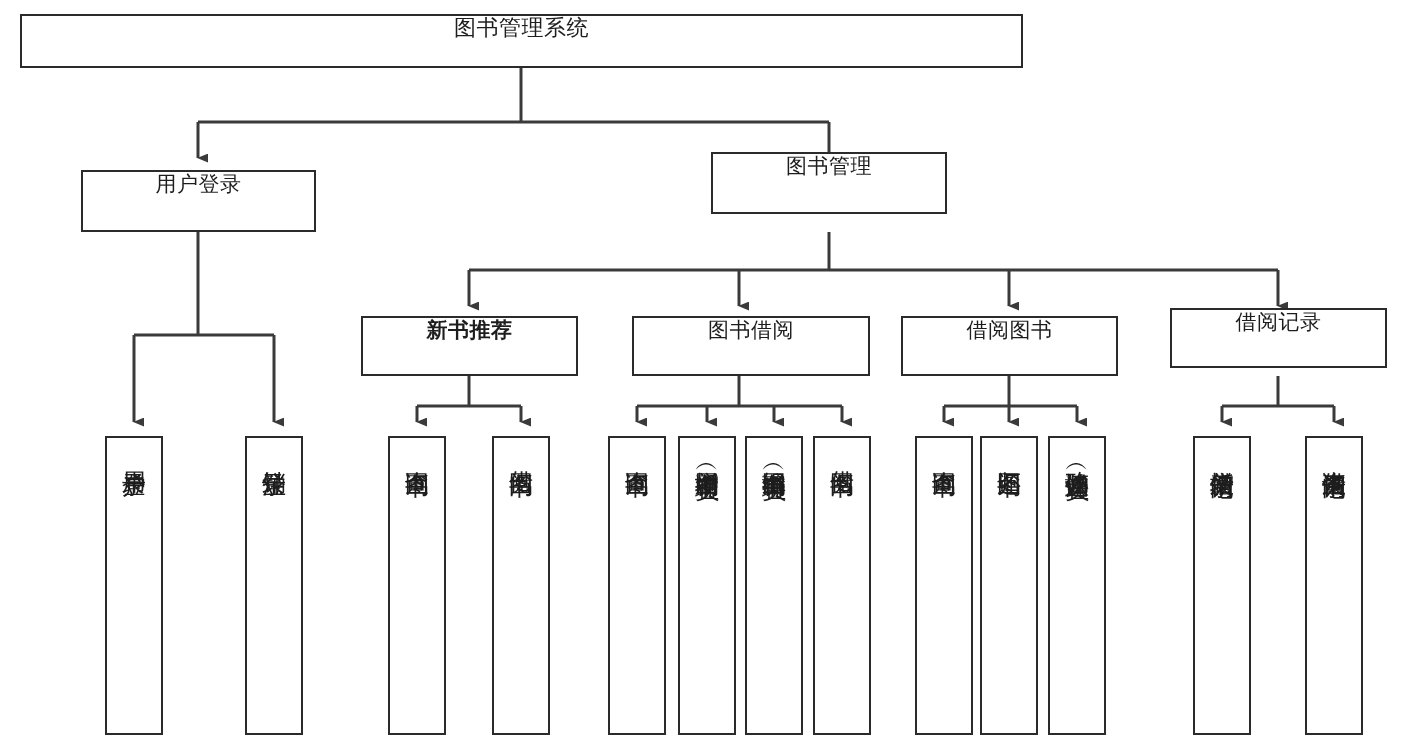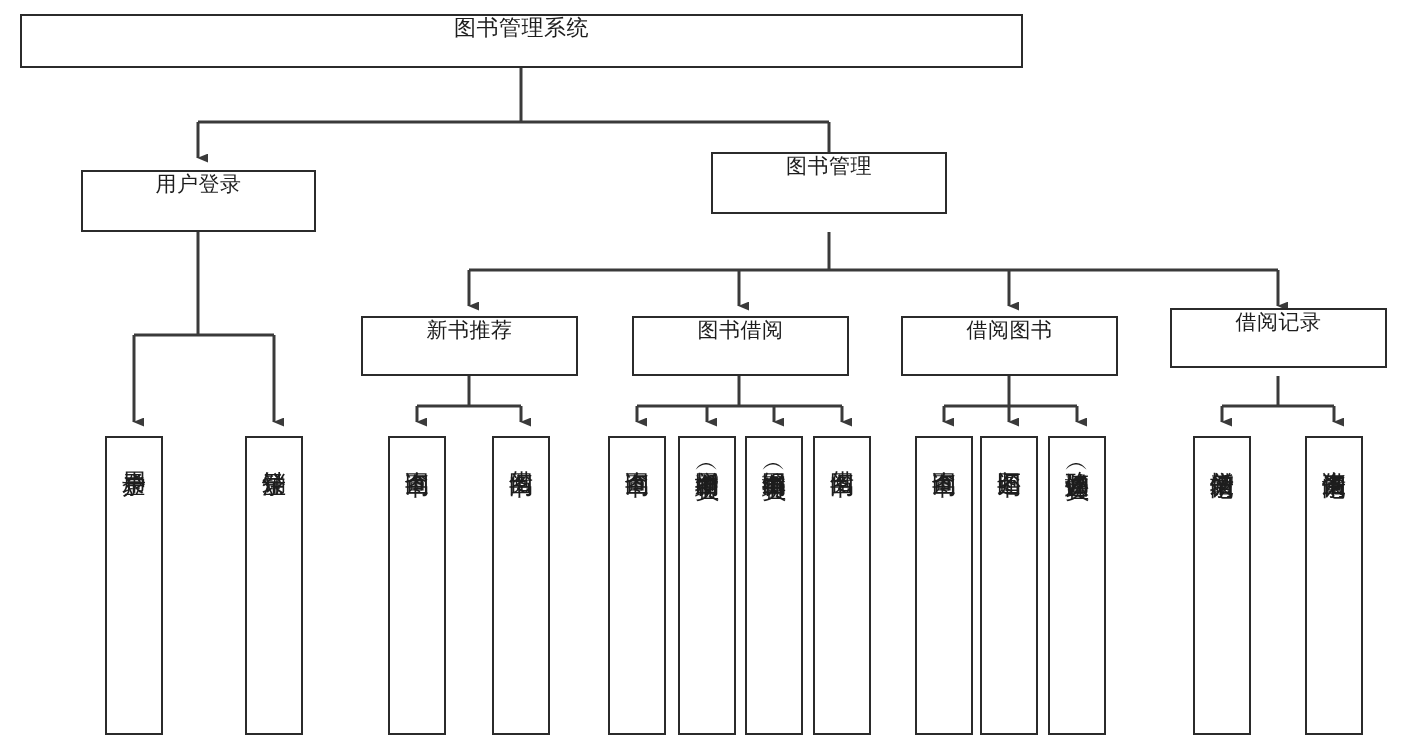--- a/index.html
+++ b/index.html
@@ -126,24 +126,24 @@
     <span class="node-label">图书管理系统</span>
   </div>
 
   <div class="node horiz" style="left:81px; top:170px; width:235px; height:62px;">
     <span class="node-label">用户登录</span>
   </div>
   <div class="node horiz" style="left:711px; top:152px; width:236px; height:62px;">
     <span class="node-label">图书管理</span>
   </div>
 
-  <div class="node horiz" style="left:361px; top:316px; width:217px; height:60px;">
+  <div class="node horiz" style="left:361px; top:316px; width:217px; height:60px;font-weight:bold;">
     <span class="node-label">新书推荐</span>
   </div>
-  <div class="node horiz" style="left:632px; top:316px; width:217px; height:60px;">
+  <div class="node horiz" style="left:632px; top:316px; width:238px; height:60px;">
     <span class="node-label">图书借阅</span>
   </div>
   <div class="node horiz" style="left:901px; top:316px; width:217px; height:60px;">
     <span class="node-label">借阅图书</span>
   </div>
   <div class="node horiz" style="left:1170px; top:308px; width:217px; height:60px;">
     <span class="node-label">借阅记录</span>
   </div>
 
   <div class="node vert" style="left:105px; top:436px; width:58px; height:299px;">

